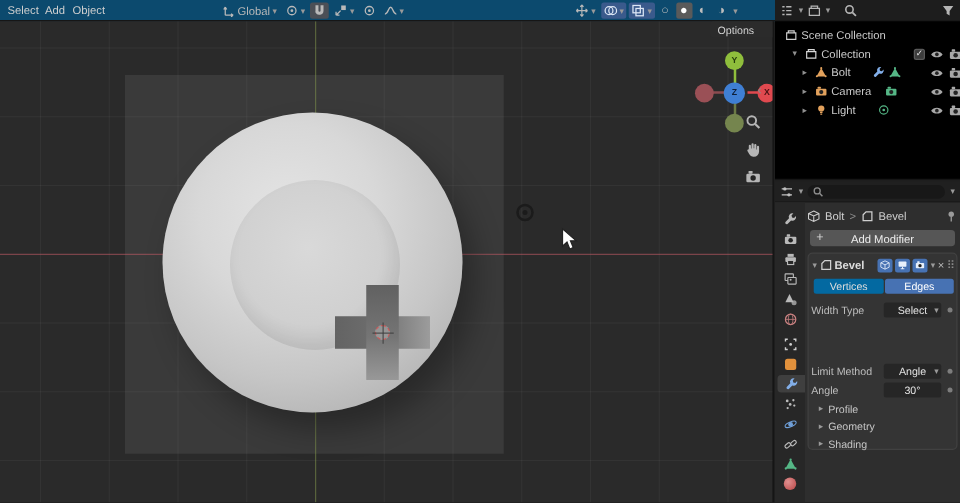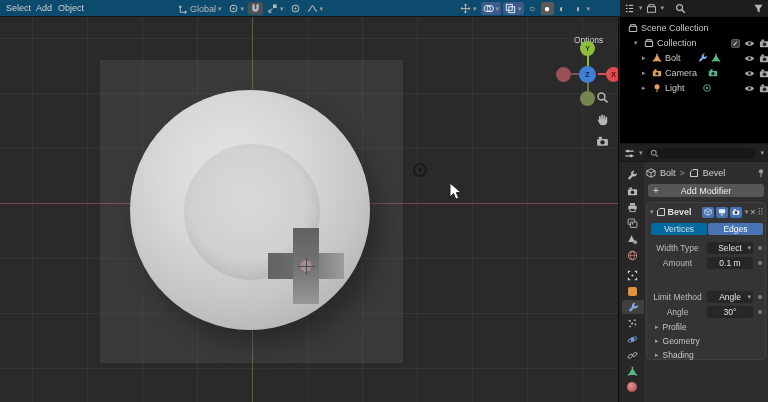--- a/index.html
+++ b/index.html
@@ -39,21 +39,21 @@
     box-shadow:inset -4px -8px 14px rgba(0,0,0,.07)}
   .cross-h{position:absolute;left:84px;top:109px;width:76px;height:26px;background:linear-gradient(to right,#636363 0%,#6e6e6e 45%,#9c9c9c 100%)}
   .cross-v{position:absolute;left:109px;top:84px;width:26px;height:76px;background:linear-gradient(to bottom,#616161 0%,#757575 55%,#989898 100%)}
   .cursor3d{position:absolute;left:116px;top:116px;width:12px;height:12px;border-radius:50%;border:1px dashed #cf5a5a;background:rgba(255,255,255,.25)}
   .cursor3d:before{content:"";position:absolute;left:5px;top:-3px;width:1px;height:17px;background:rgba(60,60,60,.8)}
   .cursor3d:after{content:"";position:absolute;top:5px;left:-3px;height:1px;width:17px;background:rgba(60,60,60,.8)}
 
   .light-obj{left:413px;top:146px;width:14px;height:14px;border-radius:50%;border:2px solid #1b1b1b}
   .light-obj:after{content:"";position:absolute;left:3px;top:3px;width:4px;height:4px;border-radius:50%;background:#1b1b1b}
 
-  .options-btn{top:16px;left:568px;height:13px;padding:0 6px;background:#2b2b2b;border-radius:3px;color:#d2d2d2;display:flex;align-items:center;gap:19px;font-size:8.5px}
+  .options-btn{top:0;left:568px;height:13px;padding:0 6px;background:#2b2b2b;border-radius:3px;color:#d2d2d2;display:flex;align-items:center;gap:19px;font-size:8.5px}
 
   
   .gizmo{left:556px;top:24px;width:64px;height:68px}
   .gl{position:absolute}
   .gball{position:absolute;width:15px;height:15px;border-radius:50%;display:flex;align-items:center;justify-content:center;font-size:7px;font-weight:bold}
   .gball.center{width:17px;height:17px;color:#0e1f38}
   .npanel-arrow{left:606px;top:50px;color:#8a8a8a;font-size:10px}
   .nav-tools{left:592px;top:74px;width:20px;display:flex;flex-direction:column;gap:9px;align-items:center;color:#b5b5b5}
 
   .mouse-cursor{left:449px;top:165px}
@@ -72,21 +72,21 @@
   .ptab{position:absolute;left:2px;width:20px;height:14px;display:flex;align-items:center;justify-content:center}
   .ptab.sel{background:#3f3f3f;border-radius:3px 0 0 3px;width:22px}
   .crumbs{position:absolute;left:26px;top:5px;width:120px;height:12px;display:flex;align-items:center;gap:4px;color:#cfcfcf}
   .addmod{position:absolute;left:28px;top:22px;width:116px;height:13px;background:#565656;border-radius:3px;color:#ededed;display:flex;align-items:center;justify-content:center}
   .addmod .plus{position:absolute;left:5px;color:#d5d5d5;font-size:10px;line-height:11px}
   .mod-panel{position:absolute;left:26px;top:40px;width:120px;height:158px;background:#343434;border:1px solid #414141;border-radius:4px}
   .mod-head{position:absolute;left:2px;top:2px;width:114px;height:14px;display:flex;align-items:center;gap:2px;color:#dedede}
   .mtoggle{width:12px;height:11px;background:#4772b3;border-radius:2px;display:flex;align-items:center;justify-content:center;color:#e8f0fb}
   .seg{position:absolute;top:20px;height:12px;border-radius:2px;color:#dcdcdc;display:flex;align-items:center;justify-content:center;font-size:8.5px}
   .prow{position:absolute;left:2px;width:116px;height:13px;display:flex;align-items:center}
-  .plabel{width:58px;text-align:center;padding-right:1px;color:#bdbdbd;font-size:8.5px}
+  .plabel{width:58px;text-align:left;padding-right:1px;color:#bdbdbd;font-size:8.5px}
   .pfield{width:46px;height:12px;background:#262626;border-radius:2px;display:flex;align-items:center;justify-content:center;color:#e3e3e3;font-size:8.5px;position:relative}
   .pfield .dd{position:absolute;right:2px}
   .kdot{width:4px;height:4px;border-radius:50%;background:#7d7d7d;margin-left:5px}
   .subpanel{position:absolute;left:8px;color:#c6c6c6;font-size:8.5px;display:flex;gap:4px;align-items:center}
   .subpanel .exp{font-size:7px;color:#9a9a9a}
 </style>
 </head>
 <body>
 
 <svg width="0" height="0" style="position:absolute">
@@ -588,27 +588,20 @@
       <span class="seg" style="left:61px;width:55px;background:#4772b3;color:#fff">Edges</span>
 
       <div class="prow" style="top:38px">
         <span class="plabel">Width Type</span>
         <span class="pfield">
           <span>Select</span>
           <span class="dd">▾</span>
         </span>
         <span class="kdot"></span>
       </div>
-      <div class="prow" style="top:53px">
-        <span class="plabel">Amount</span>
-        <span class="pfield">
-          <span>0.1 m</span>
-        </span>
-        <span class="kdot"></span>
-      </div>
       <div class="prow" style="top:87px">
         <span class="plabel">Limit Method</span>
         <span class="pfield">
           <span>Angle</span>
           <span class="dd">▾</span>
         </span>
         <span class="kdot"></span>
       </div>
       <div class="prow" style="top:102px">
         <span class="plabel">Angle</span>

